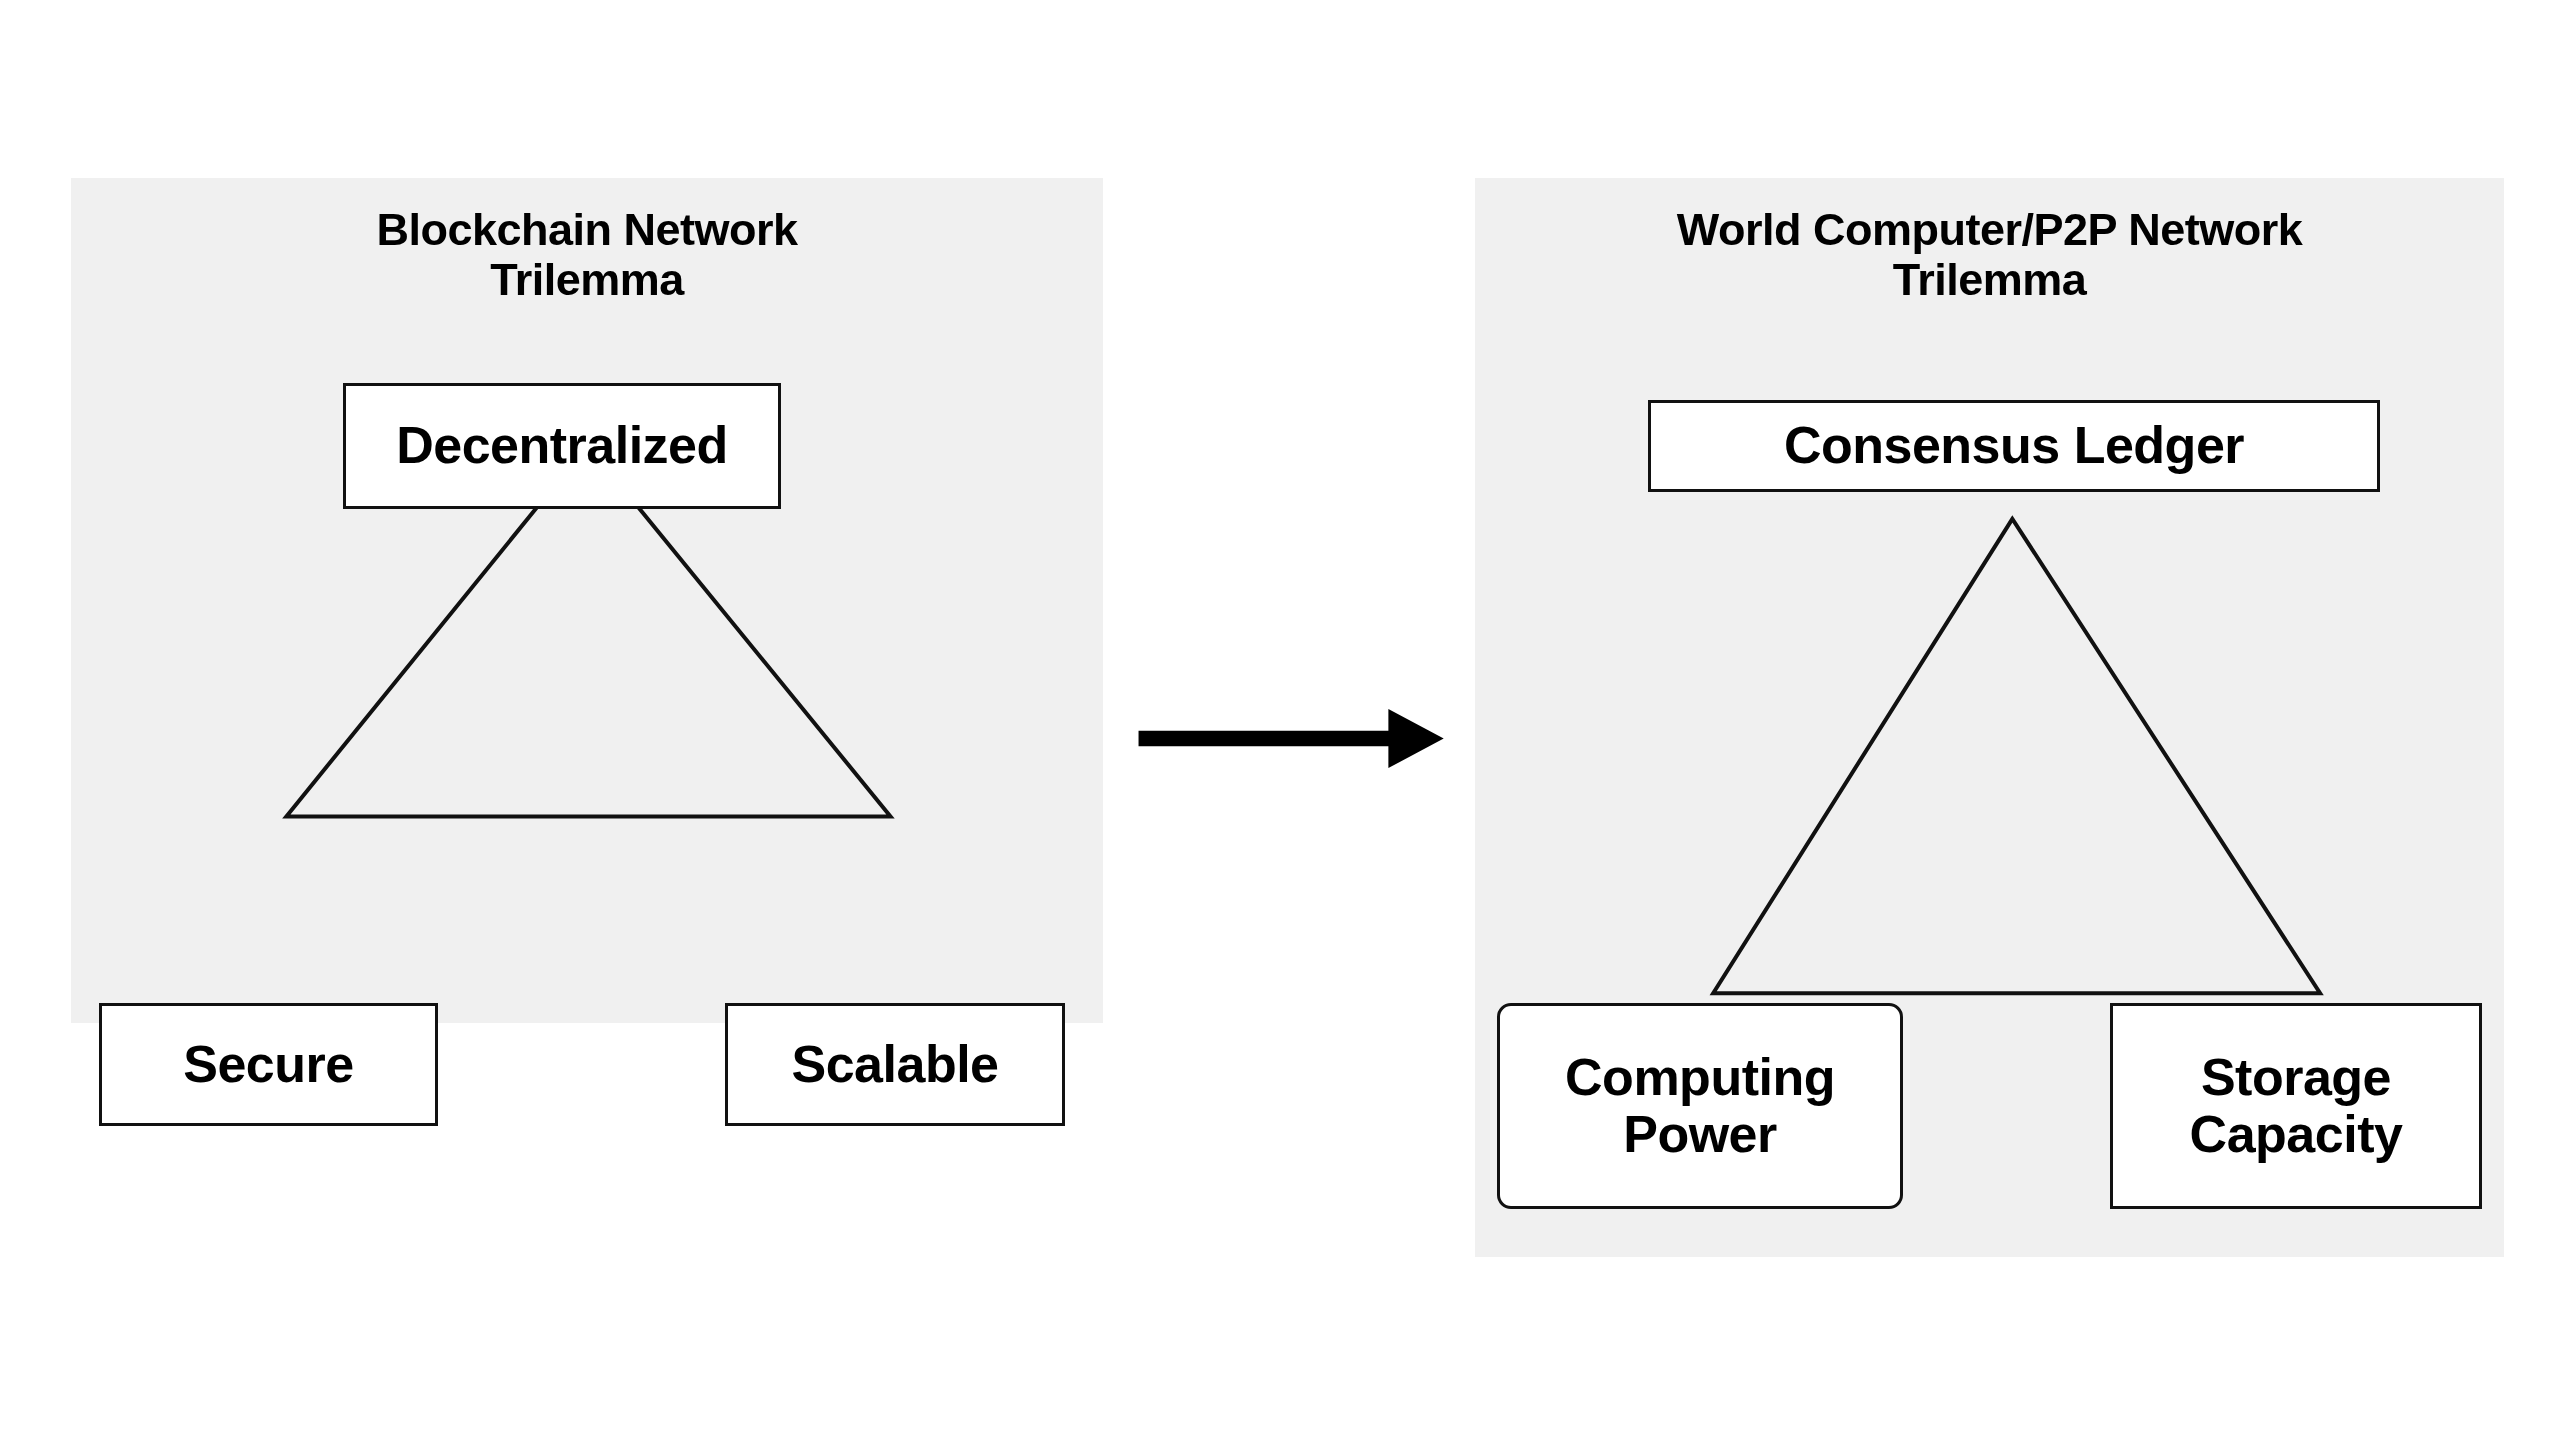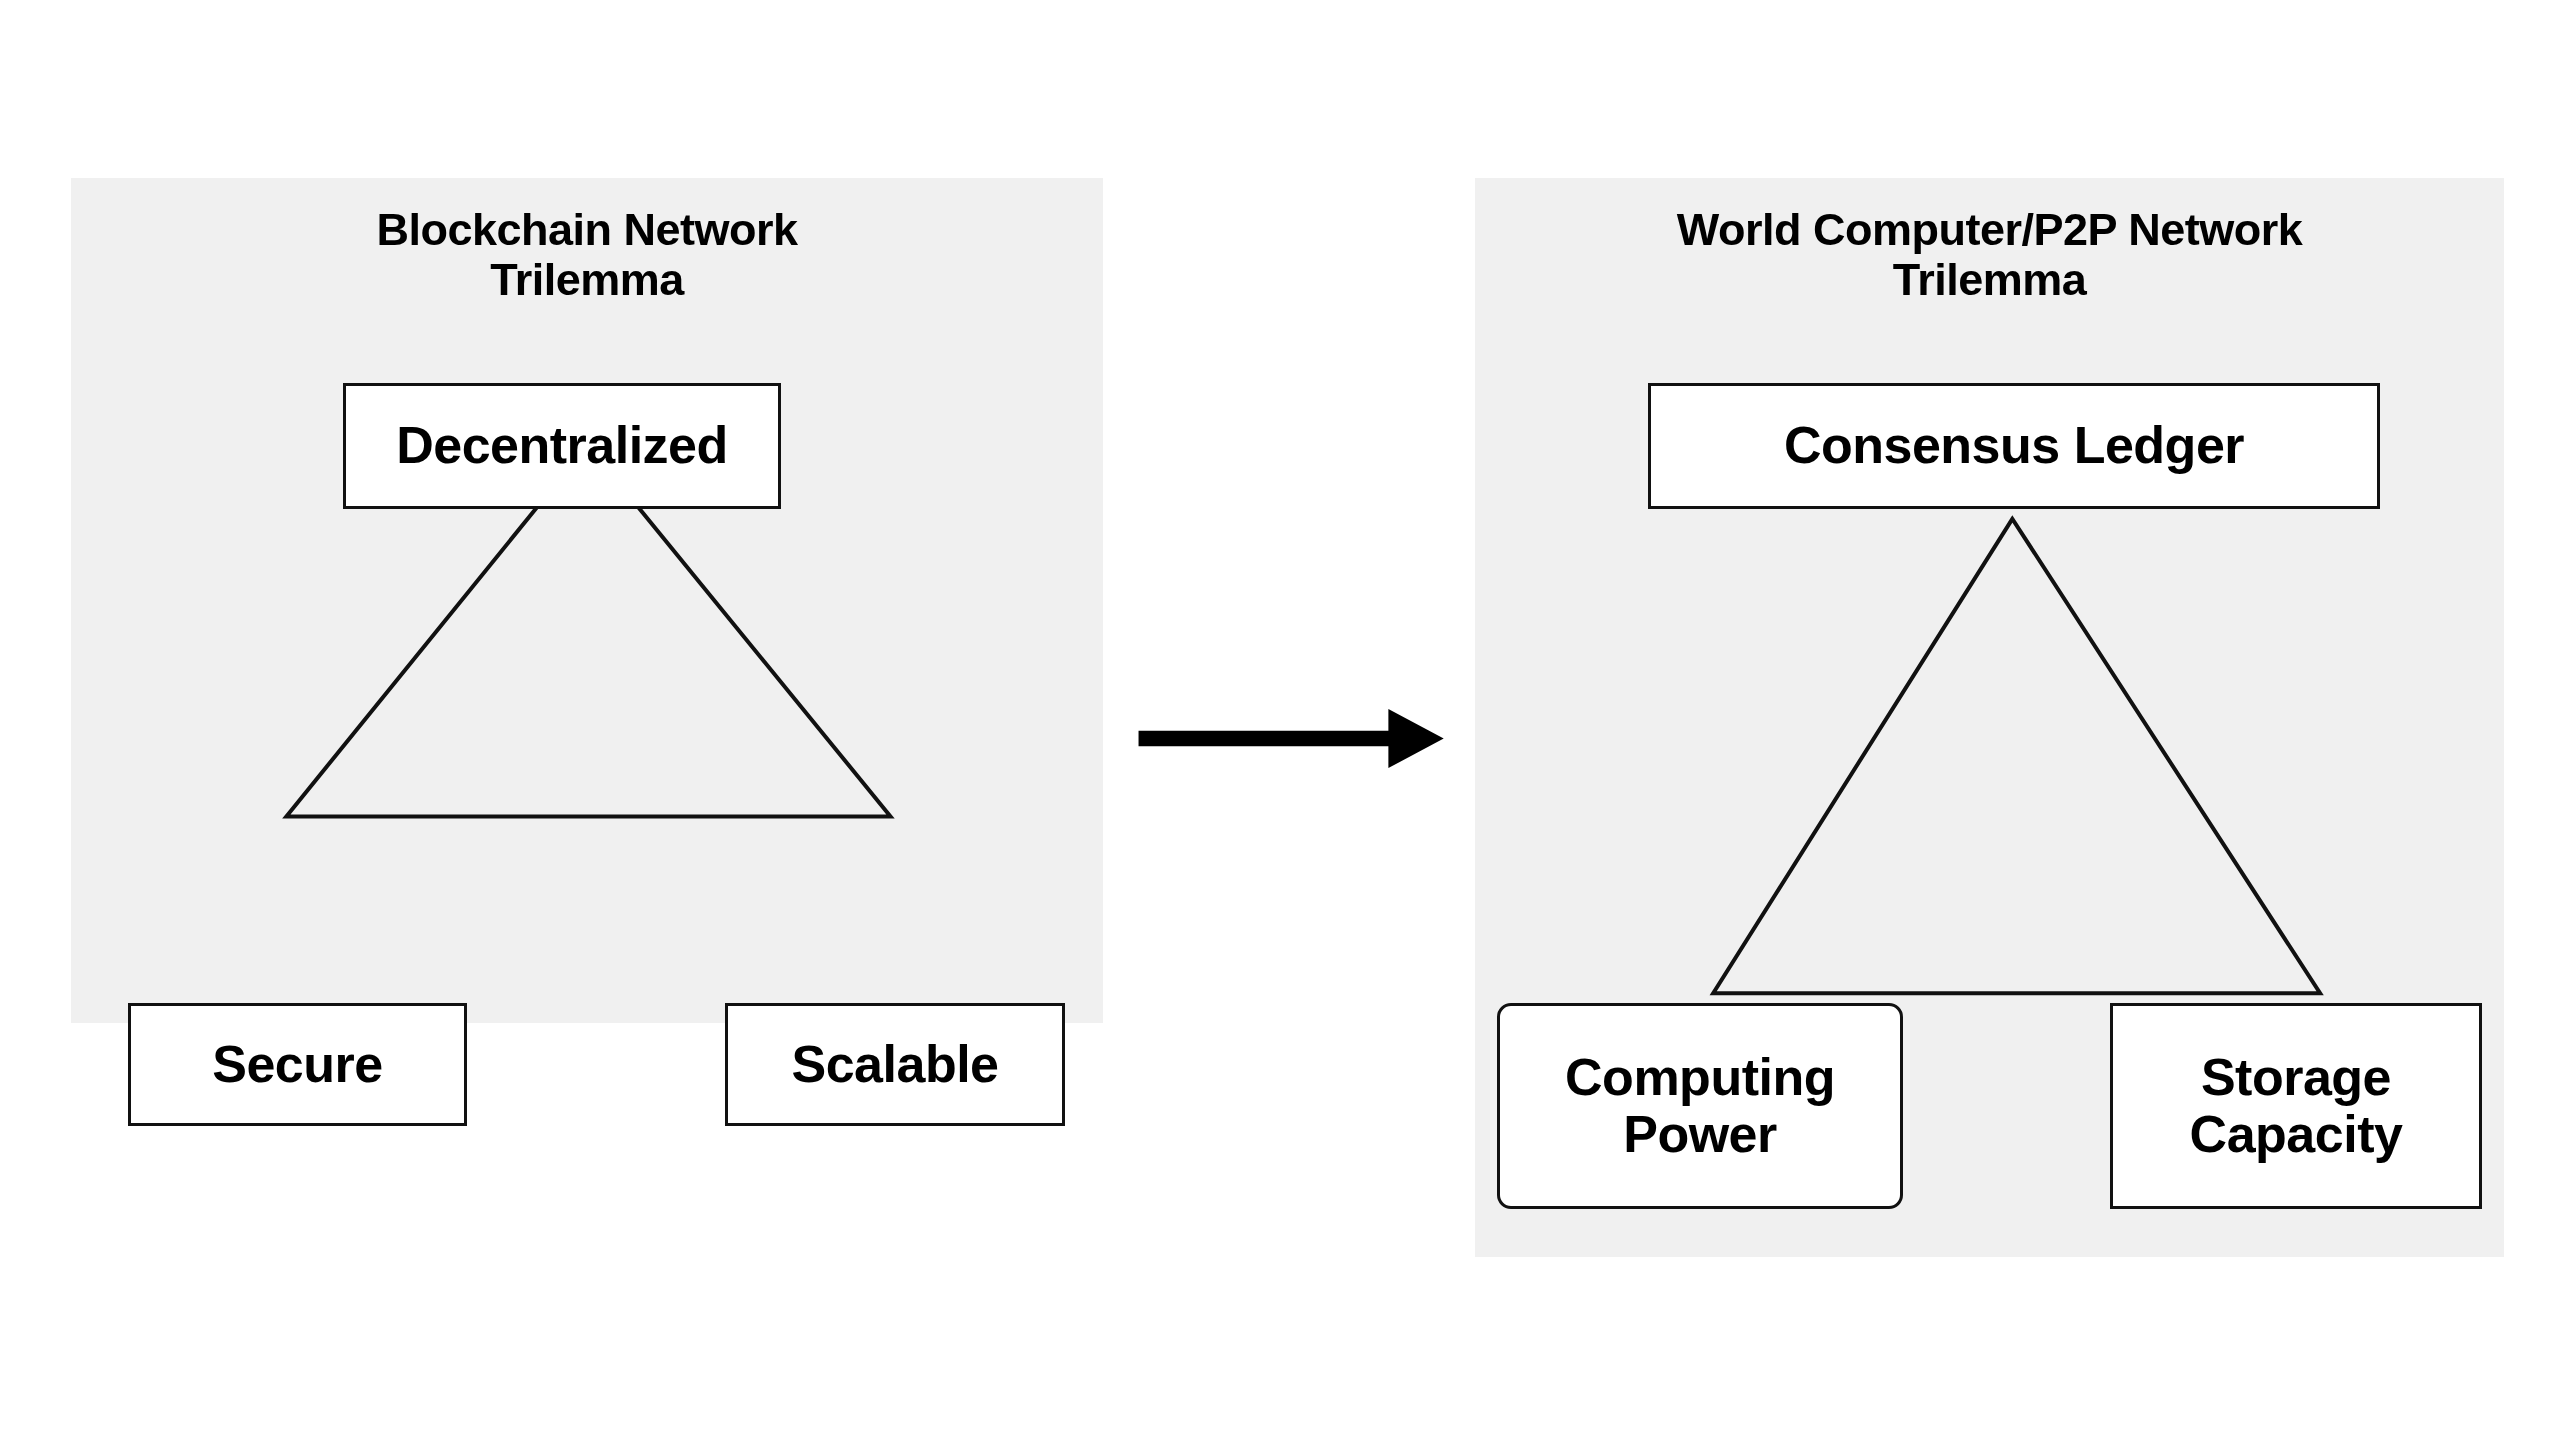--- a/index.html
+++ b/index.html
@@ -61,25 +61,25 @@
     font-weight: bold;
     font-size: 52px;
     color: #000000;
     line-height: 1.1;
     letter-spacing: -0.5px;
     white-space: pre-line;
   }
 
   
   #box-decentralized { left: 272px; top: 205px; width: 438px; height: 126px; }
-  #box-secure        { left: 57px;  top: 825px; width: 339px; height: 123px; }
+  #box-secure        { left: 28px;  top: 825px; width: 339px; height: 123px; }
   #box-scalable      { left: 654px; top: 825px; width: 340px; height: 123px; }
 
   
-  #box-consensus-ledger { left: 173px; top: 205px; width: 732px; height: 126px; }
+  #box-consensus-ledger { left: 173px; top: 222px; width: 732px; height: 92px; }
   #box-computing-power  { left: 22px;  top: 825px; width: 406px; height: 206px; border-radius: 14px; }
   #box-storage-capacity { left: 635px; top: 825px; width: 372px; height: 206px; }
 
   
   .triangle-svg {
     position: absolute;
     left: 0; top: 0;
     width: 100%;
     height: 100%;
     pointer-events: none;

